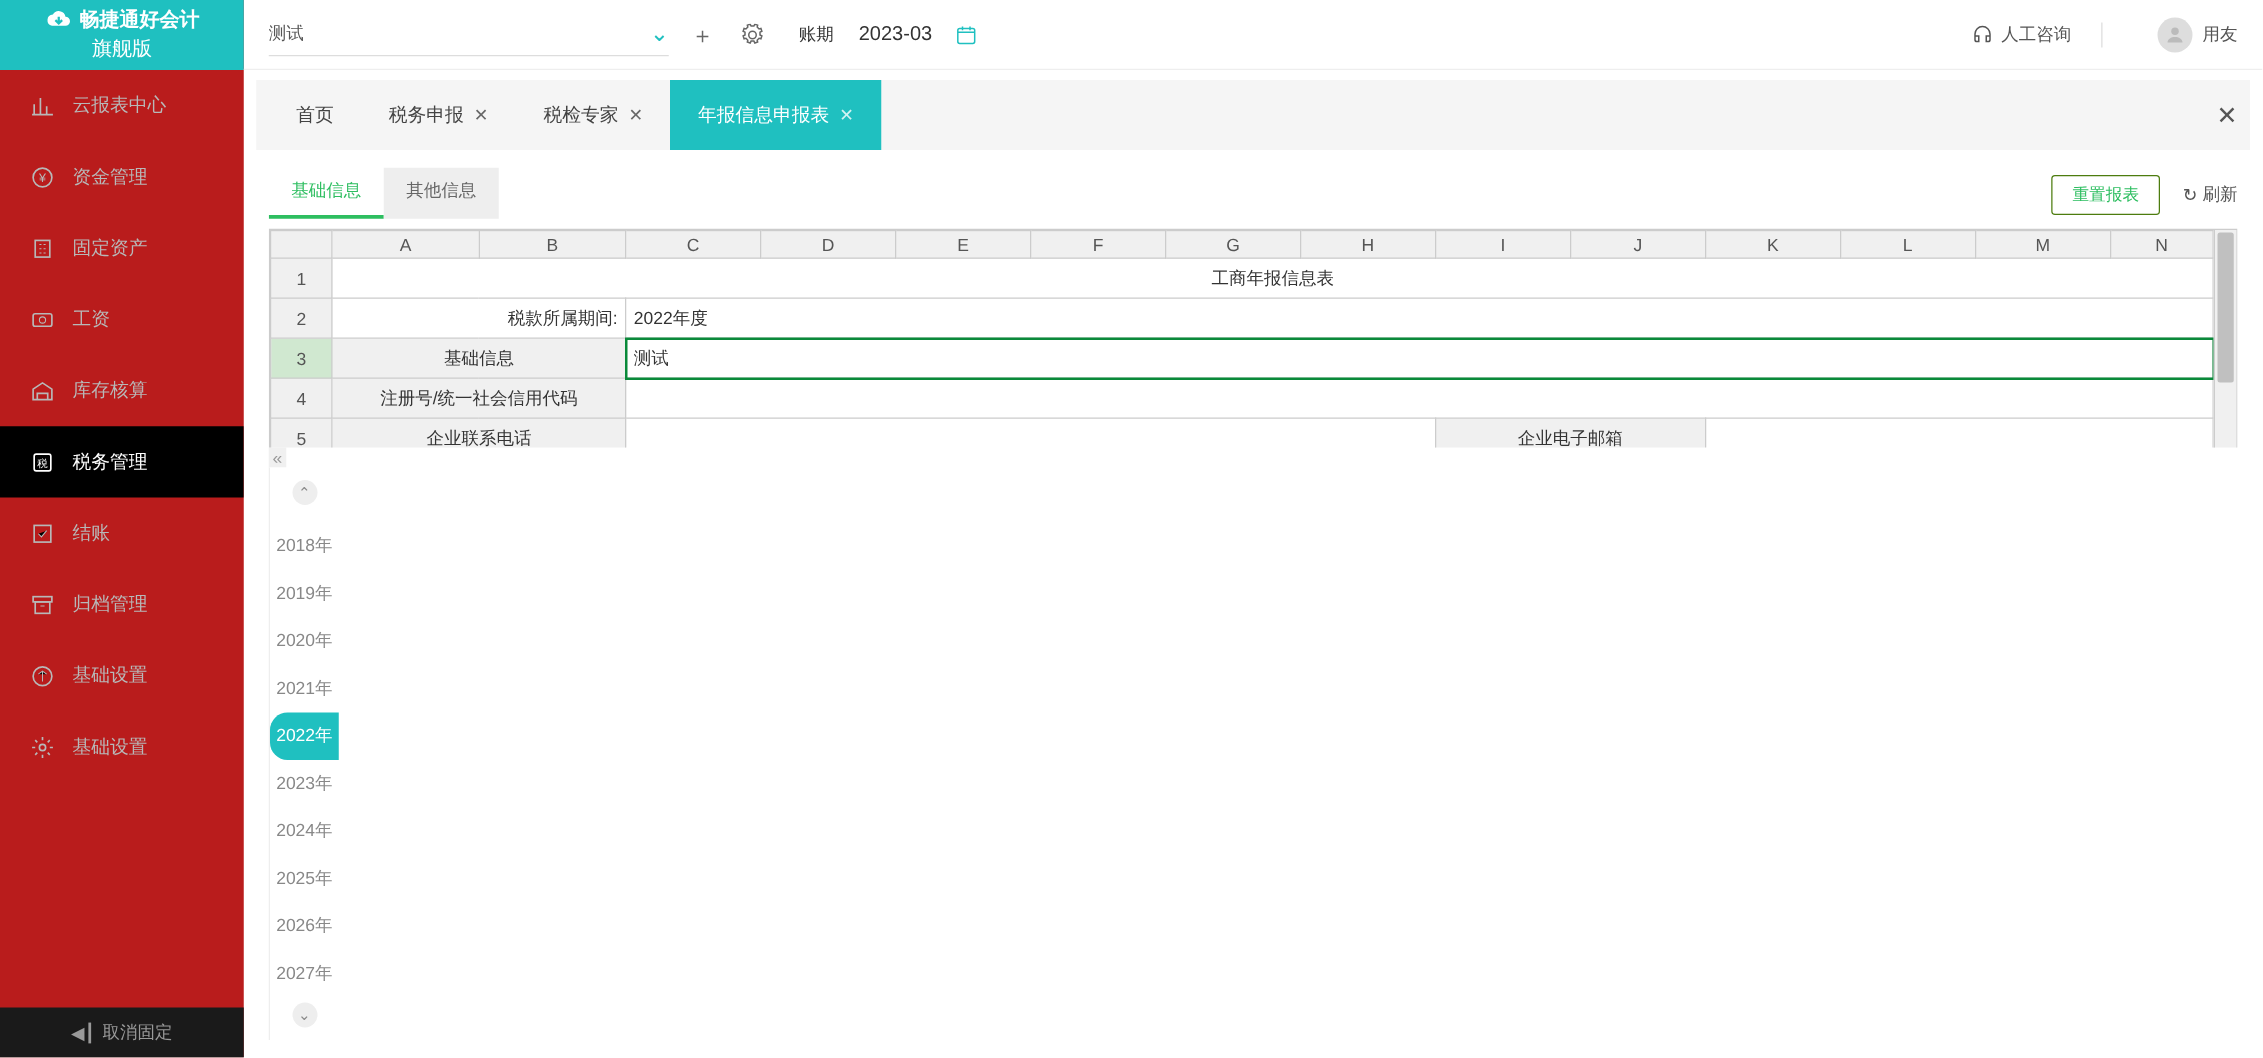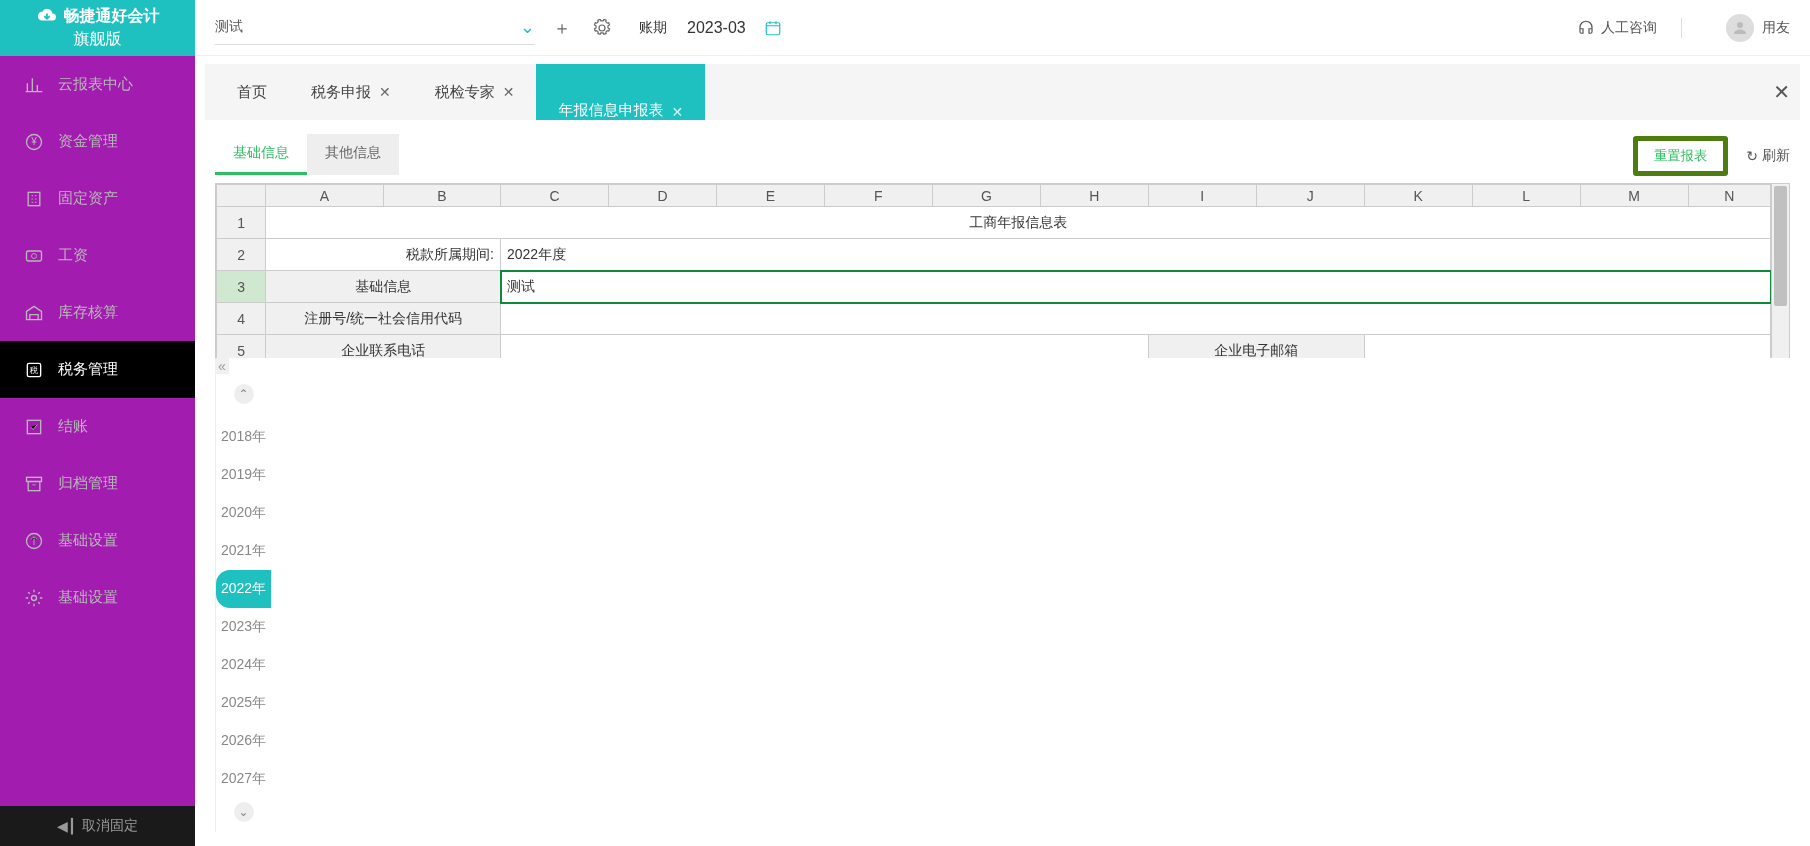--- a/index.html
+++ b/index.html
@@ -1,20 +1,20 @@
 <!DOCTYPE html>
 <html><head>
 <meta charset="utf-8">
 <style>
 * { box-sizing: border-box; margin: 0; padding: 0; }
 body { font-family: "Microsoft YaHei", Arial, sans-serif; font-size: 14px; color: #333; background: #fff; overflow: hidden; }
 .app { display: flex; height: 846px; width: 1810px; }
 
 
-.sidebar { width: 195px; background: #a21caf; color: #ccc; display: flex; flex-direction: column; flex-shrink: 0; }
+.sidebar { width: 195px; background: #b91c1c; color: #ccc; display: flex; flex-direction: column; flex-shrink: 0; }
 .logo-area { background: #1FC0C0; height: 56px; display: flex; flex-direction: column; align-items: center; justify-content: center; color: #fff; }
 .logo-main { font-size: 16px; font-weight: bold; display: flex; align-items: center; gap: 6px; }
 .logo-sub { font-size: 16px; margin-top: 2px; }
 .sidebar-items { flex: 1; overflow: hidden; position: relative; }
 .sidebar-item { height: 57px; display: flex; align-items: center; padding-left: 24px; gap: 14px; cursor: pointer; color: #b8b8b8; font-size: 15px; }
 .sidebar-item.active { background: #000; color: #fff; }
 .sidebar-item .icon { width: 20px; height: 20px; display: inline-flex; align-items: center; justify-content: center; }
 .sidebar-footer { height: 40px; display: flex; align-items: center; justify-content: center; gap: 6px; color: #999; cursor: pointer; background: #1a1a1a; }
 
 
@@ -30,32 +30,32 @@
 .period-value { color: #333; font-size: 16px; margin-left: 6px; }
 .topbar-spacer { flex: 1; }
 .consult { display: flex; align-items: center; gap: 6px; color: #555; cursor: pointer; }
 .user-area { display: flex; align-items: center; gap: 8px; margin-left: 20px; color: #555; }
 .avatar { width: 28px; height: 28px; border-radius: 50%; background: #ddd; display: flex; align-items: center; justify-content: center; }
 .divider { width: 1px; height: 20px; background: #ddd; margin: 0 10px; }
 
 
 .tabs-row { height: 56px; display: flex; align-items: center; background: #f5f5f5; padding-left: 10px; margin: 8px 10px 0 10px; position: relative; }
 .tab { padding: 0 22px; height: 56px; display: flex; align-items: center; gap: 8px; cursor: pointer; color: #444; font-size: 15px; }
-.tab.active { background: #1FC0C0; color: #fff; align-items: flex-end; }
+.tab.active { background: #1FC0C0; color: #fff; }
 .tab-close { font-size: 14px; cursor: pointer; opacity: 0.8; }
 .tabs-close-all { position: absolute; right: 10px; font-size: 20px; cursor: pointer; color: #555; }
 
 
 .content { flex: 1; padding: 14px 20px; display: flex; flex-direction: column; overflow: hidden; }
 .subtabs-row { display: flex; align-items: center; }
 .subtabs { display: flex; border-bottom: 2px solid transparent; }
 .subtab { padding: 10px 18px; cursor: pointer; color: #666; background: #eee; }
 .subtab.active { color: #2DBE60; background: #fff; border-bottom: 3px solid #2DBE60; }
 .subtabs-actions { margin-left: auto; display: flex; gap: 18px; align-items: center; }
-.btn-outline { border: 5px solid #4d7c0f; color: #2DBE60; background: #fff; padding: 6px 16px; border-radius: 3px; cursor: pointer; }
+.btn-outline { border: 1px solid #4d7c0f; color: #2DBE60; background: #fff; padding: 6px 16px; border-radius: 3px; cursor: pointer; }
 .refresh-link { color: #555; cursor: pointer; display: flex; align-items: center; gap: 4px; }
 
 
 .sheet-wrap { flex: 1; margin-top: 6px; display: flex; position: relative; border: 1px solid #ccc; }
 .sheet-main { flex: 1; overflow: hidden; position: relative; }
 .sheet-table { border-collapse: collapse; width: 100%; table-layout: fixed; }
 .sheet-table td, .sheet-table th { border: 1px solid #ccc; height: 32px; padding: 2px 6px; font-size: 14px; }
 .col-head { background: #f0f0f0; text-align: center; font-weight: normal; height: 22px !important; font-size: 13px; color: #555; }
 .row-head { background: #f0f0f0; text-align: center; width: 42px; font-size: 13px; color: #555; }
 .row-head.active { background: #d0e8d0; }

